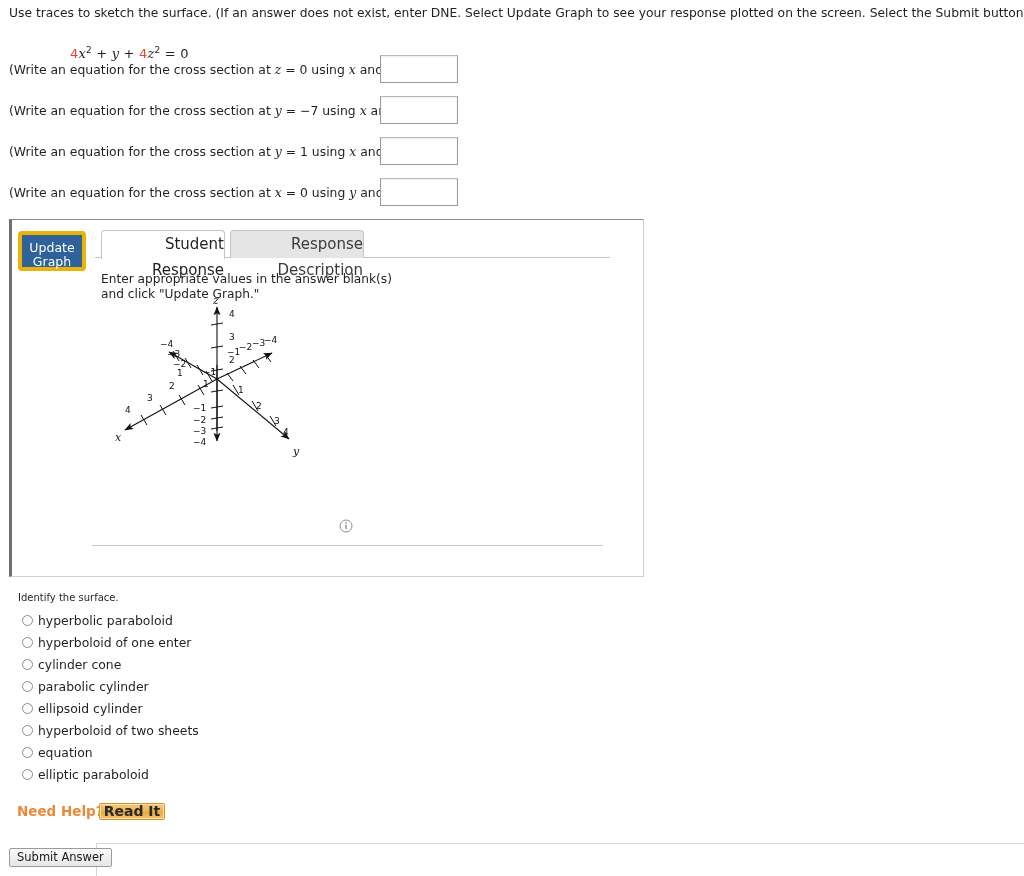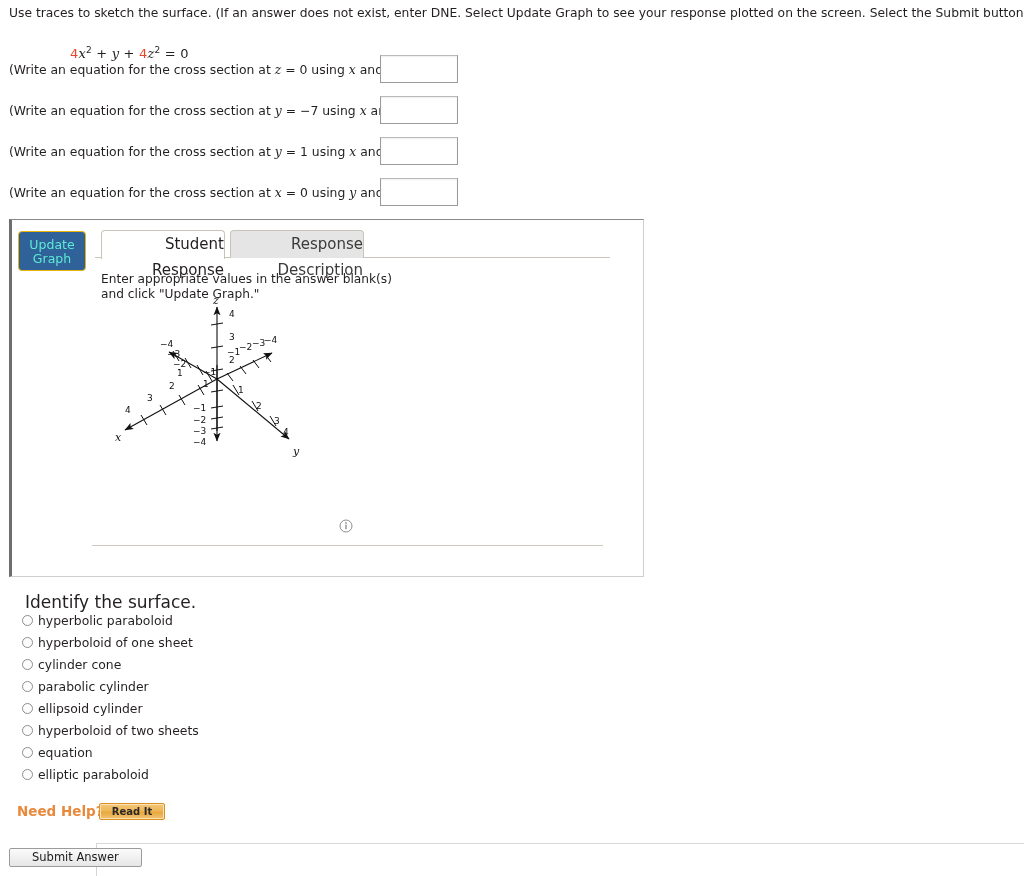--- a/index.html
+++ b/index.html
@@ -105,23 +105,23 @@
     height: 1px;
     background: #c9c4ba;
   }
   .update-graph-btn {
     position: absolute;
     left: 6px;
     top: 11px;
     width: 68px;
     height: 40px;
     background: #2e6298;
-    border: 1px solid #eab308;
+    border: 4px solid #eab308;
     border-radius: 4px;
-    color: #5eead4;
+    color: #ffffff;
     font-size: 12.5px;
     line-height: 14px;
     text-align: center;
     padding-top: 6px;
     box-sizing: border-box;
     cursor: pointer;
     font-family: "DejaVu Sans", "Liberation Sans", sans-serif;
   }
   .tab {
     position: absolute;
@@ -180,23 +180,23 @@
     left: 80px;
     top: 325px;
     width: 511px;
     height: 1px;
     background: #cec9c0;
   }
 
   
   .identify-title {
     position: absolute;
-    left: 25px;
+    left: 18px;
     top: 592px;
-    font-size: 17px;
+    font-size: 10px;
   }
   .opt {
     position: absolute;
     left: 22px;
     height: 16px;
     font-size: 12.4px;
   }
   .opt .radio {
     position: absolute;
     left: 0;
@@ -230,21 +230,21 @@
     position: absolute;
     left: 99px;
     top: 803px;
     width: 66px;
     height: 17px;
     background: linear-gradient(to bottom, #f3c679 0%, #eeb758 45%, #e9a83c 55%, #f0c377 100%);
     border: 1px solid #d98f22;
     border-radius: 2px;
     box-shadow: inset 0 0 0 1px #fbe3b4;
     box-sizing: border-box;
-    font-size: 10px;
+    font-size: 14px;
     font-weight: bold;
     color: #2a2a2a;
     text-align: center;
     line-height: 15px;
     cursor: pointer;
   }
 
   
   .submit-strip {
     position: absolute;
@@ -262,21 +262,21 @@
     width: 927px;
     height: 33px;
     border-top: 1px solid #d9d9d9;
     box-sizing: border-box;
   }
   .submit-btn {
     position: absolute;
     left: 9px;
     top: 848px;
     height: 19px;
-    padding: 0 22px;
+    padding: 0 7px;
     background: linear-gradient(to bottom, #fbfbfb, #e6e6e6);
     border: 1px solid #9b9b9b;
     border-radius: 2px;
     font-size: 11.5px;
     color: #1a1a1a;
     line-height: 17px;
     cursor: pointer;
     font-family: "DejaVu Sans", "Liberation Sans", sans-serif;
     box-sizing: border-box;
   }
@@ -424,21 +424,21 @@
 </div>
 
 <div class="identify-title">Identify the surface.</div>
 
 <div class="opt" style="top:613px;">
   <span class="radio"></span>
   <span class="olabel">hyperbolic paraboloid</span>
 </div>
 <div class="opt" style="top:635px;">
   <span class="radio"></span>
-  <span class="olabel">hyperboloid of one sheet</span>
+  <span class="olabel">hyperboloid of one enter</span>
 </div>
 <div class="opt" style="top:657px;">
   <span class="radio"></span>
   <span class="olabel">cylinder cone</span>
 </div>
 <div class="opt" style="top:679px;">
   <span class="radio"></span>
   <span class="olabel">parabolic cylinder</span>
 </div>
 <div class="opt" style="top:701px;">

